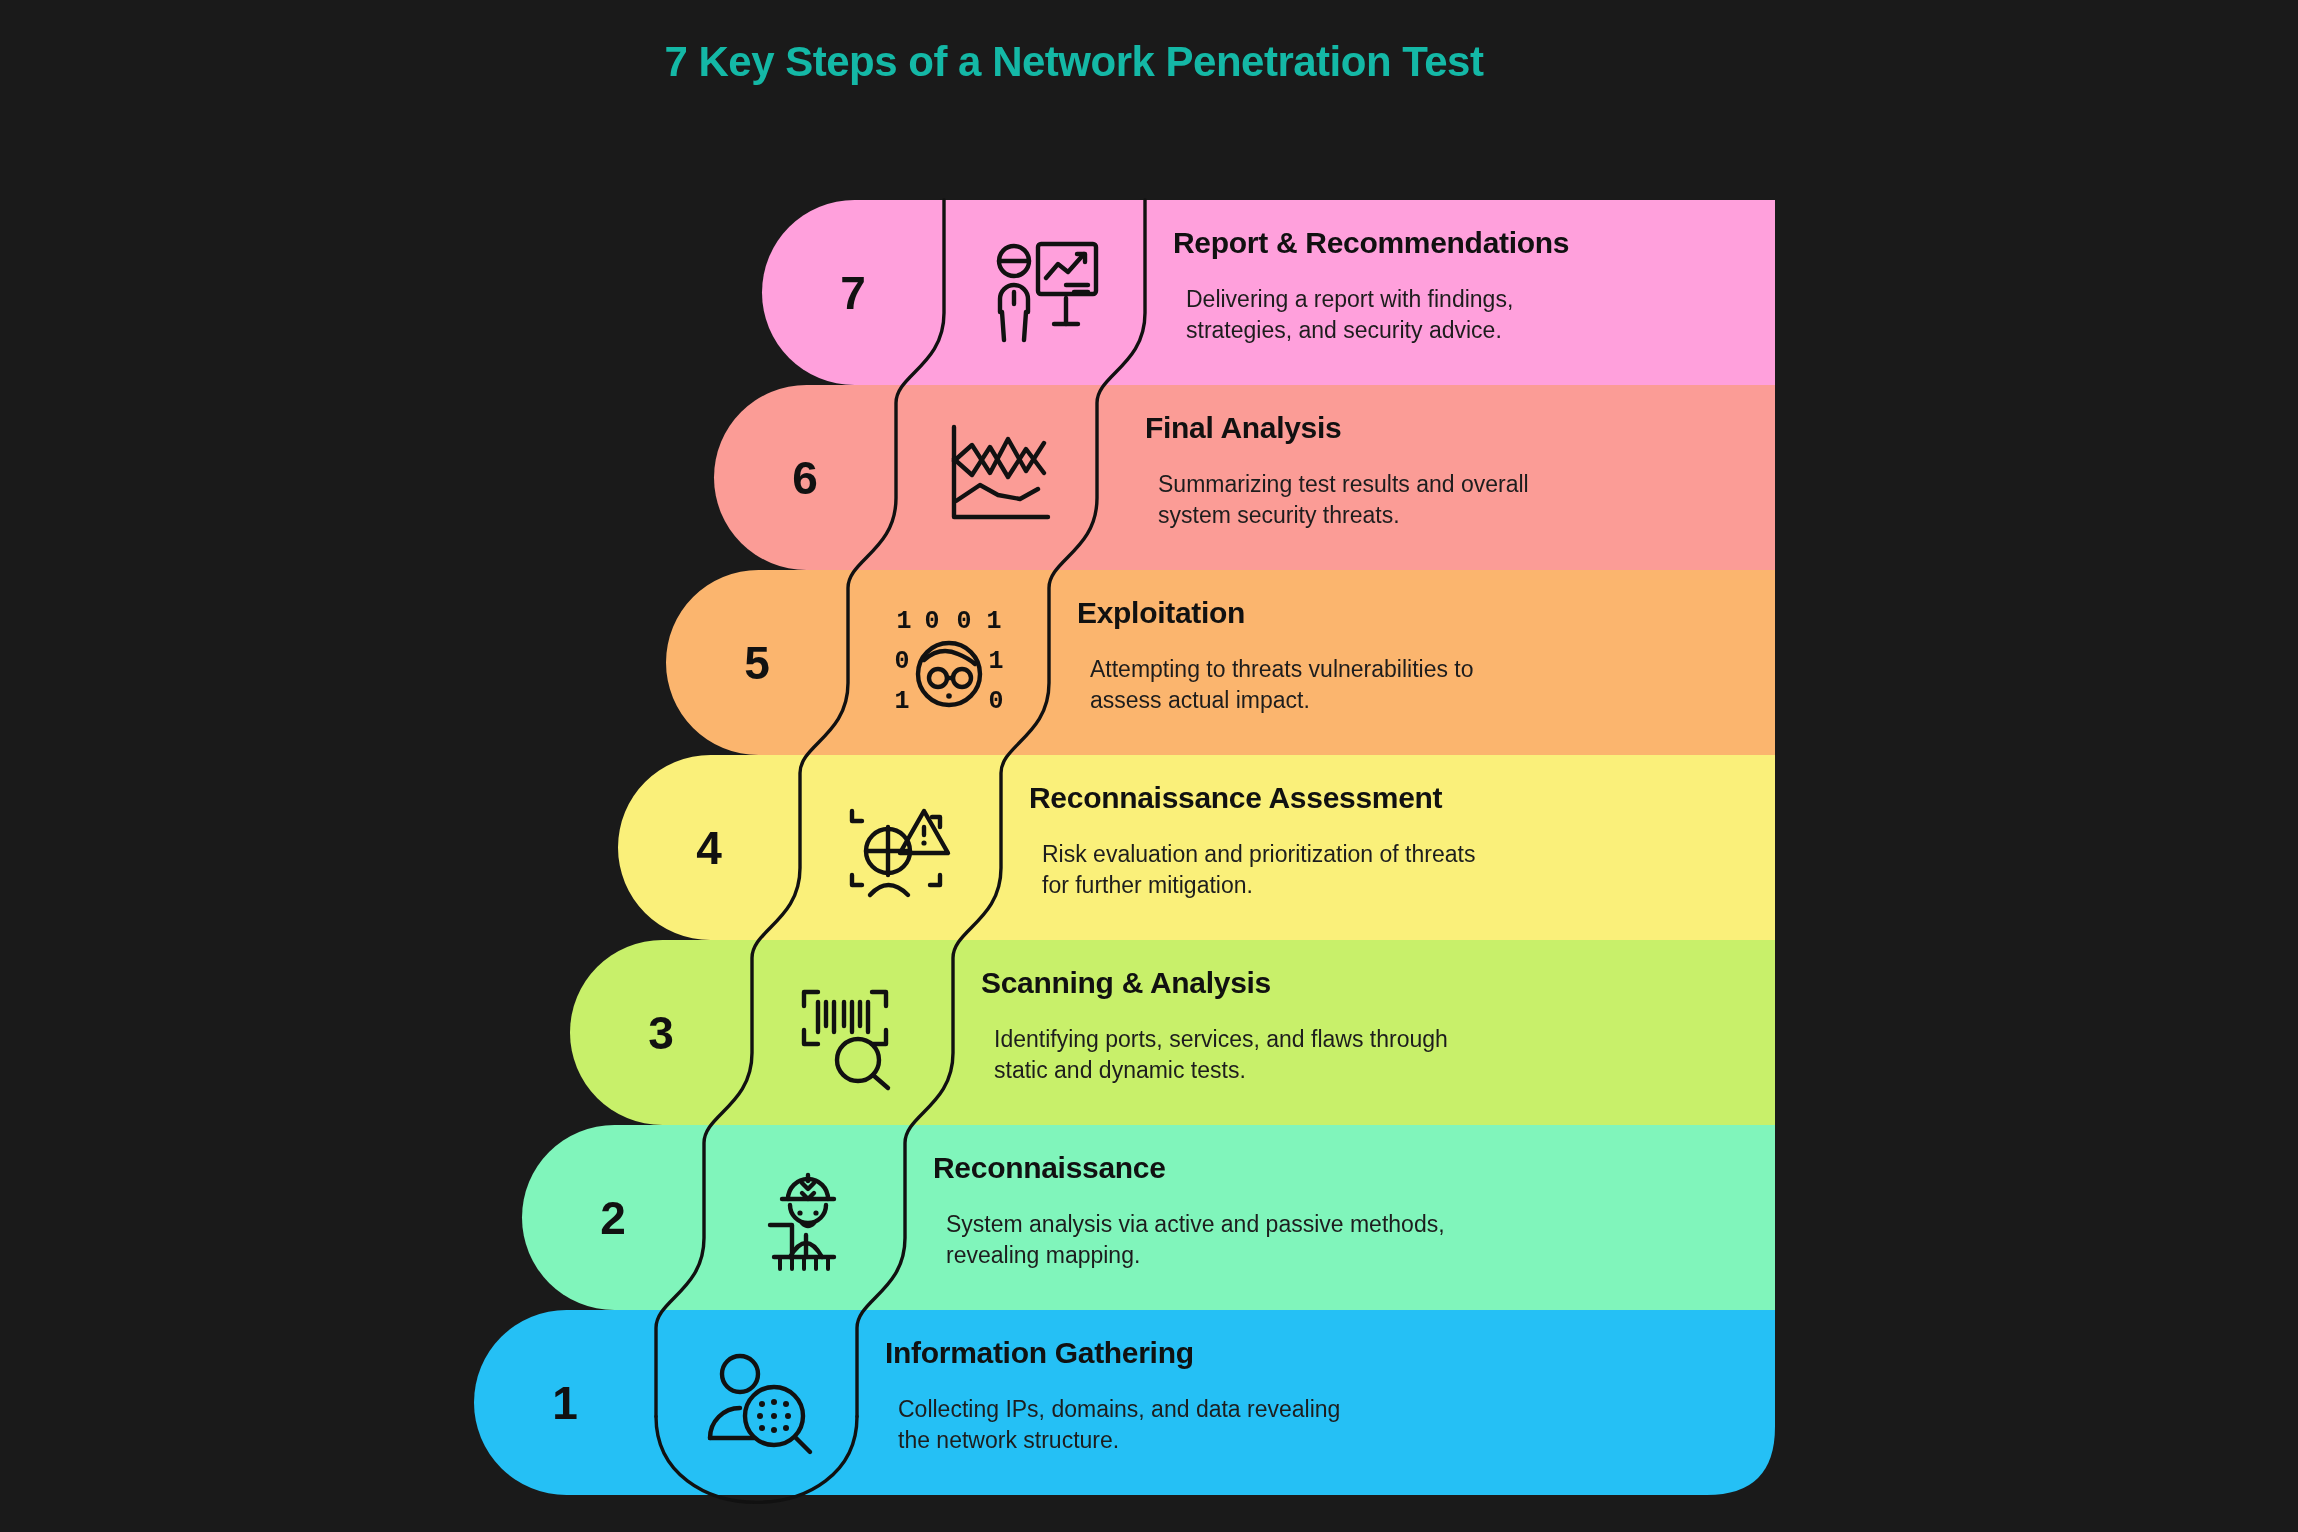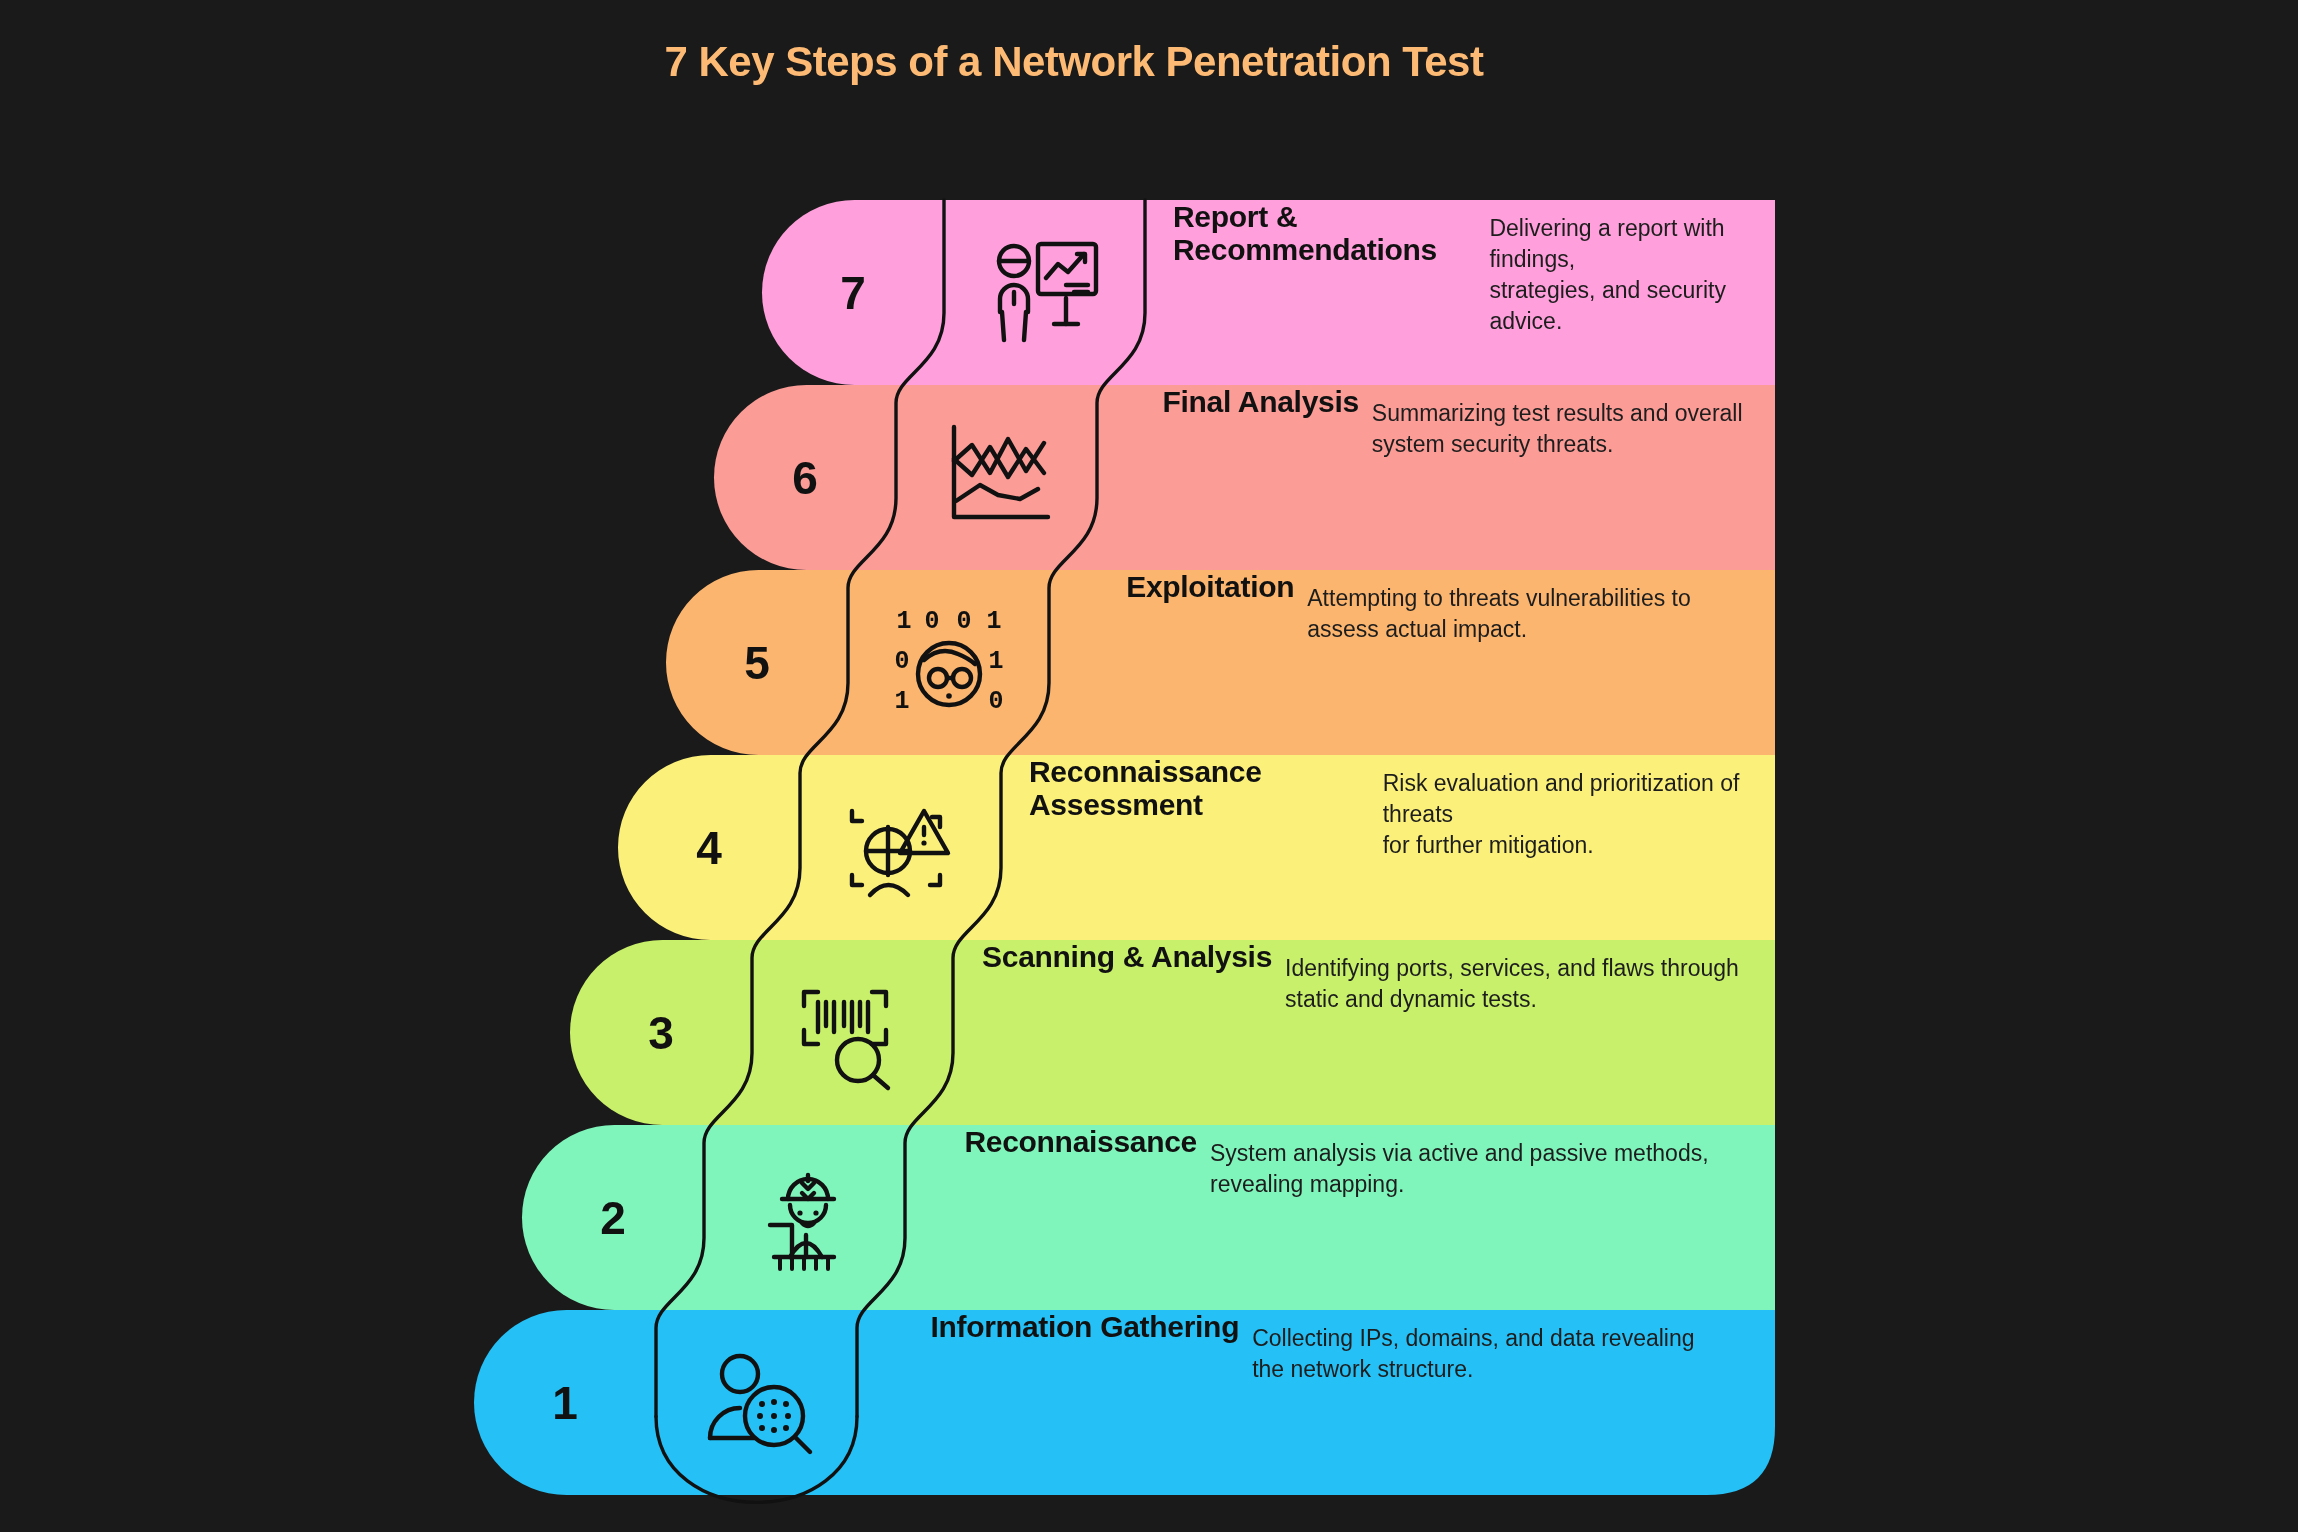--- a/index.html
+++ b/index.html
@@ -14,21 +14,21 @@
     font-family: "Liberation Sans", sans-serif;
     position: relative;
   }
 
   #page-title {
     position: absolute;
     top: 38px;
     left: 0;
     width: 2148px;
     text-align: center;
-    color: #fdba74;
+    color: #14b8a6;
     font-size: 42px;
     font-weight: bold;
     letter-spacing: -0.5px;
     font-family: "Liberation Sans", sans-serif;
   }
 
   #infographic {
     position: absolute;
     left: 0;
     top: 0;
@@ -68,21 +68,21 @@
     display: flex;
     align-items: center;
     justify-content: center;
   }
 
   .step-text {
     position: absolute;
     top: 0;
     height: 185px;
     display: flex;
-    flex-direction: row;
+    flex-direction: column;
     justify-content: center;
   }
 
   .step-heading {
     font-size: 30px;
     font-weight: bold;
     color: #111111;
     margin: 0 0 12px 0;
     line-height: 1.1;
     letter-spacing: -0.3px;

